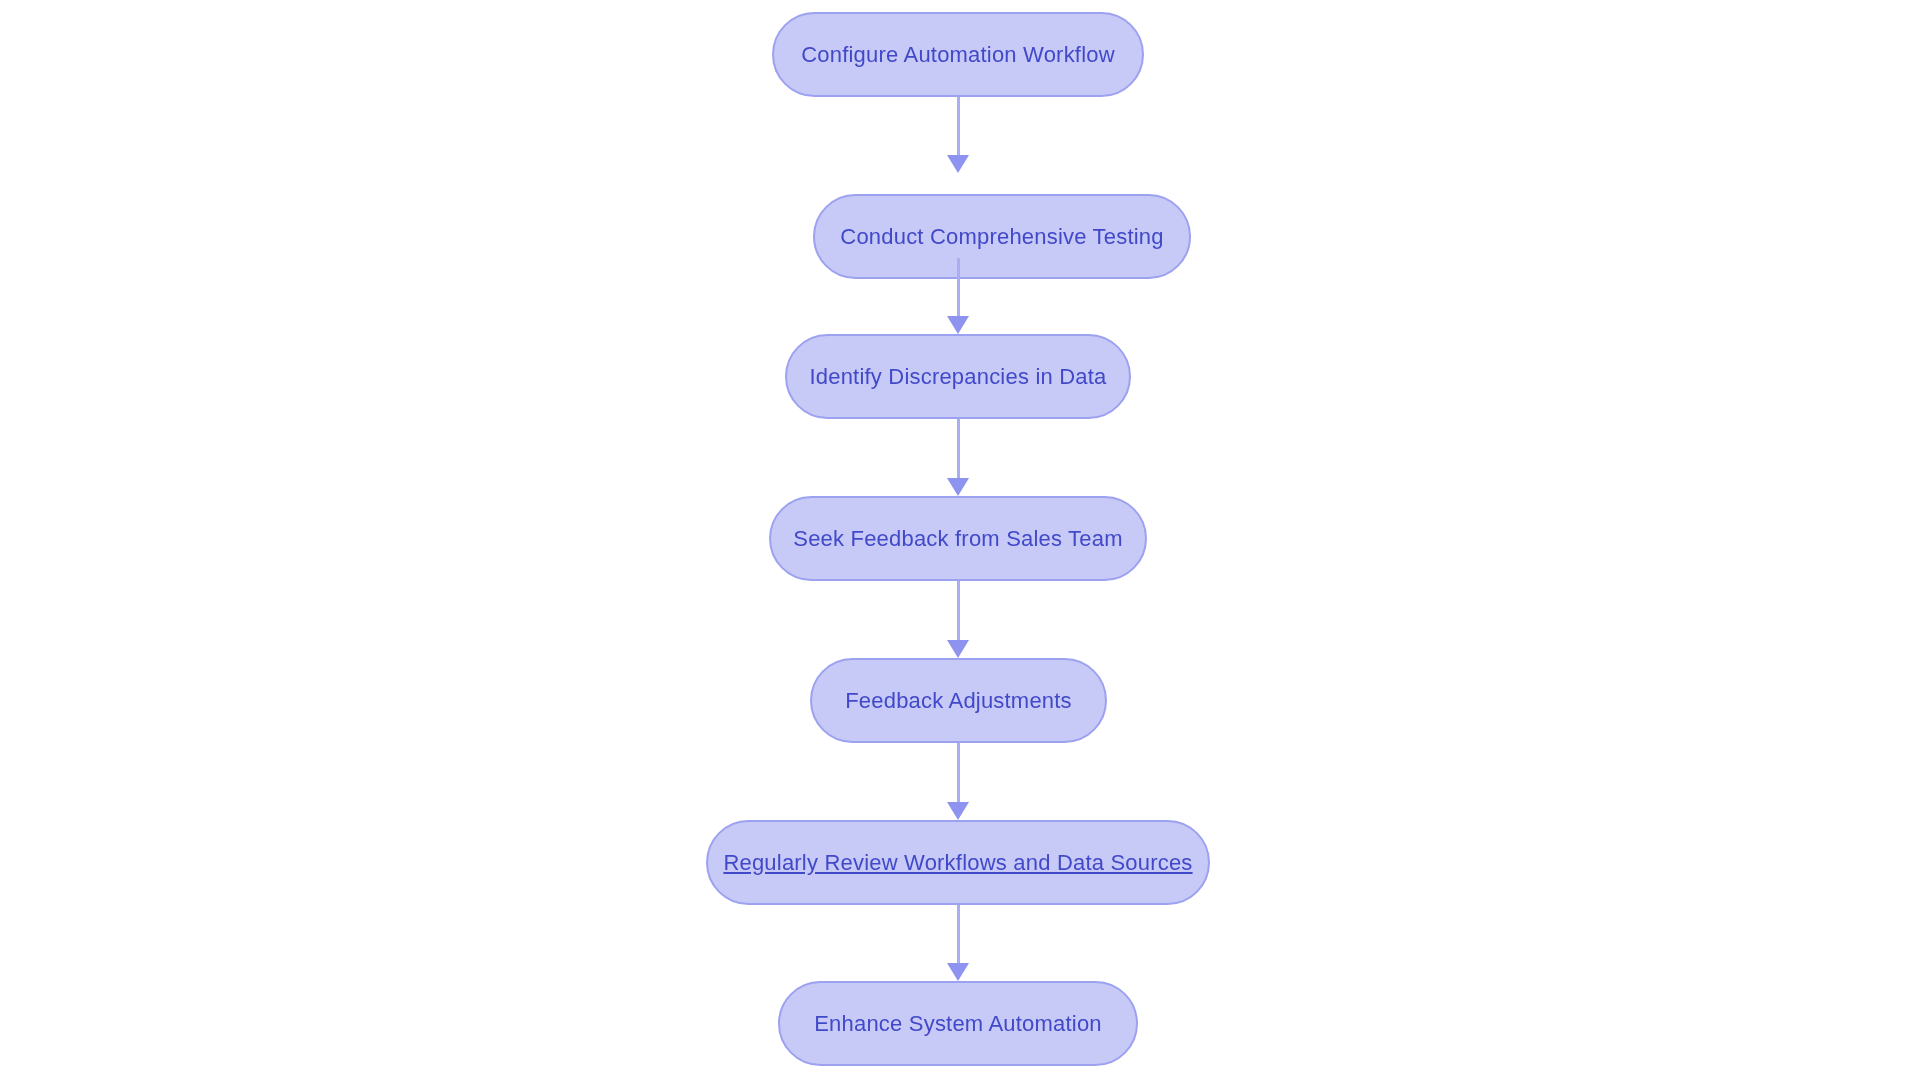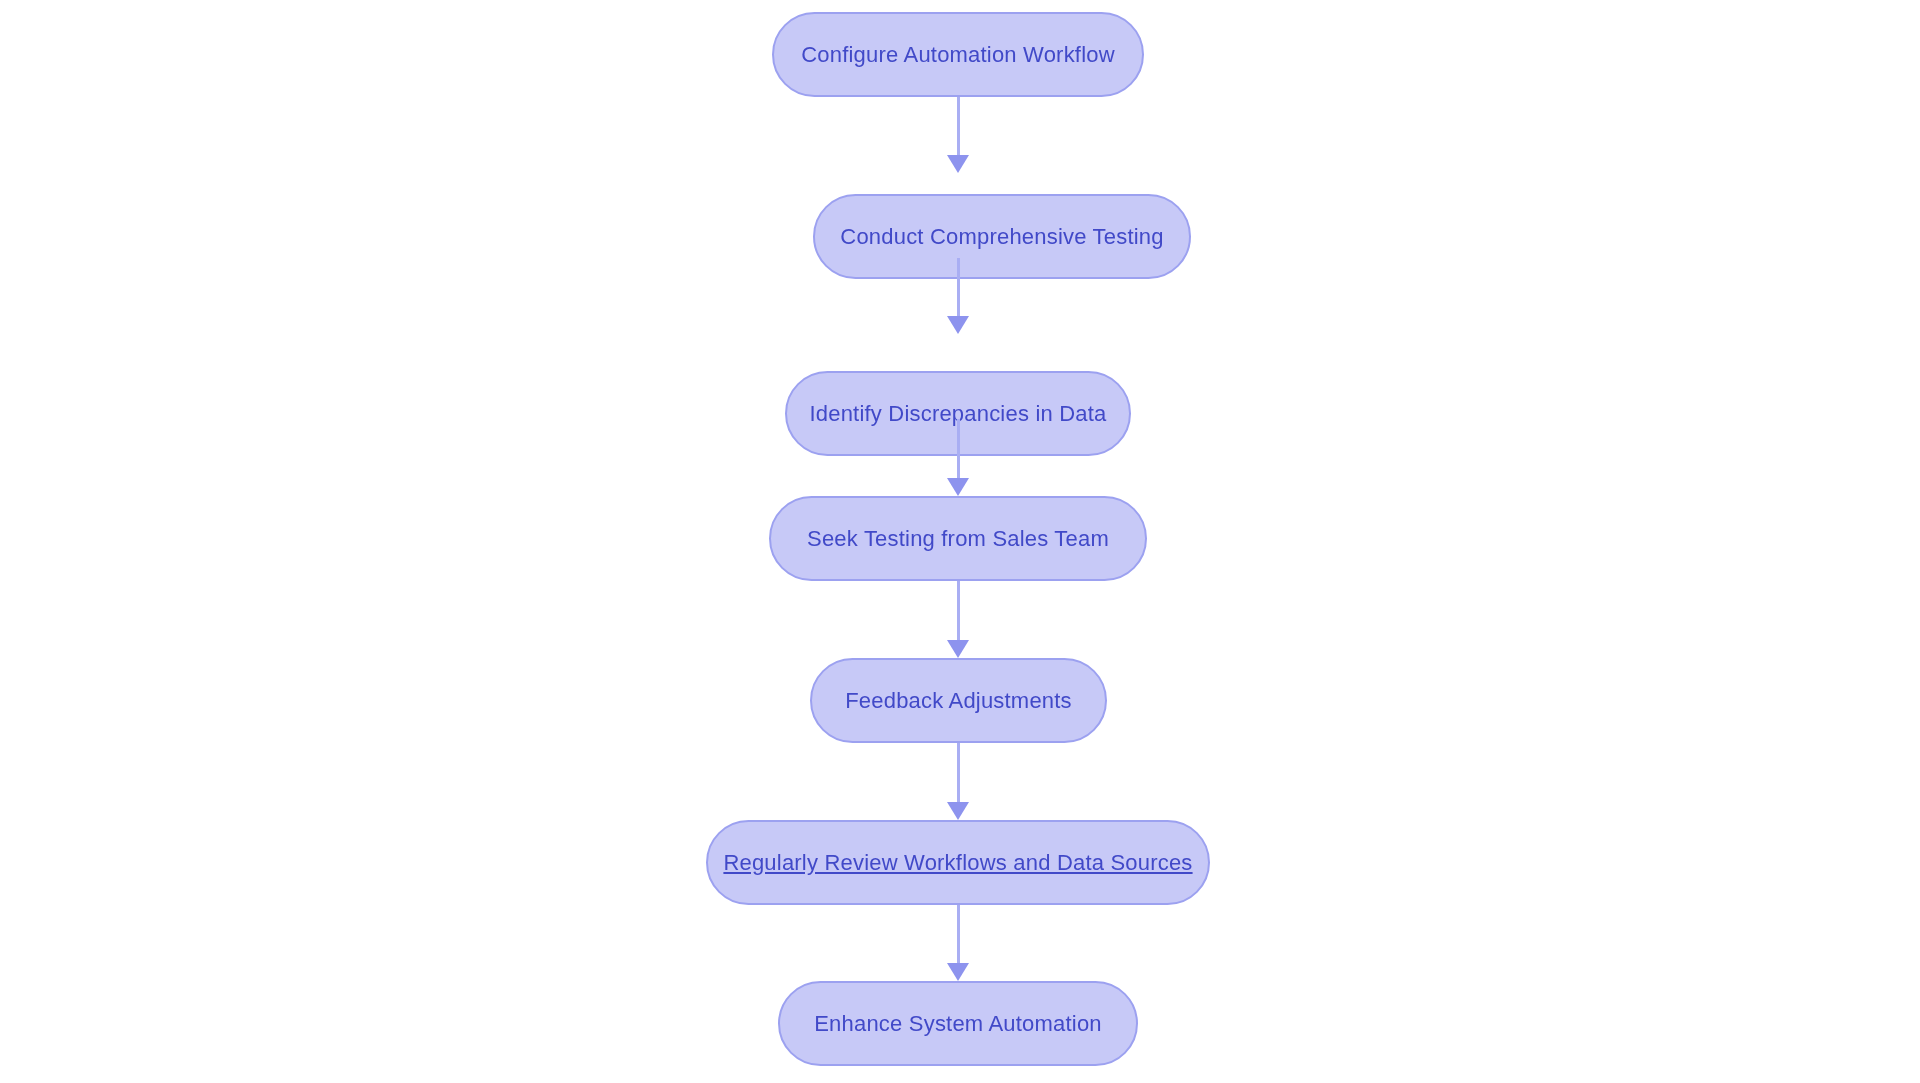--- a/index.html
+++ b/index.html
@@ -34,21 +34,21 @@
     align-items: center;
     justify-content: center;
     color: var(--node-text);
     font-size: 22px;
     letter-spacing: 0.2px;
     white-space: nowrap;
     text-align: center;
   }
   .n1 { left: 772px; top: 12px;  width: 372px; }
   .n2 { left: 813px; top: 173px; width: 378px; margin-top: 21px; }
-  .n3 { left: 785px; top: 334px; width: 346px; margin-top: 37px; }
+  .n3 { left: 785px; top: 334px; width: 346px; }
   .n4 { left: 769px; top: 496px; width: 378px; }
   .n5 { left: 810px; top: 658px; width: 297px; }
   .n6 { left: 706px; top: 820px; width: 504px; text-decoration: underline; }
   .n7 { left: 778px; top: 981px; width: 360px; }
 
   .arrow {
     position: absolute;
     left: 947px;          
     width: 22px;
     display: flex;
@@ -101,21 +101,21 @@
   <div class="node n3">
     <span>Identify Discrepancies in Data</span>
   </div>
 
   <div class="arrow a3">
     <span class="shaft"></span>
     <span class="head"></span>
   </div>
 
   <div class="node n4">
-    <span>Seek Testing from Sales Team</span>
+    <span>Seek Feedback from Sales Team</span>
   </div>
 
   <div class="arrow a4">
     <span class="shaft"></span>
     <span class="head"></span>
   </div>
 
   <div class="node n5">
     <span>Feedback Adjustments</span>
   </div>

